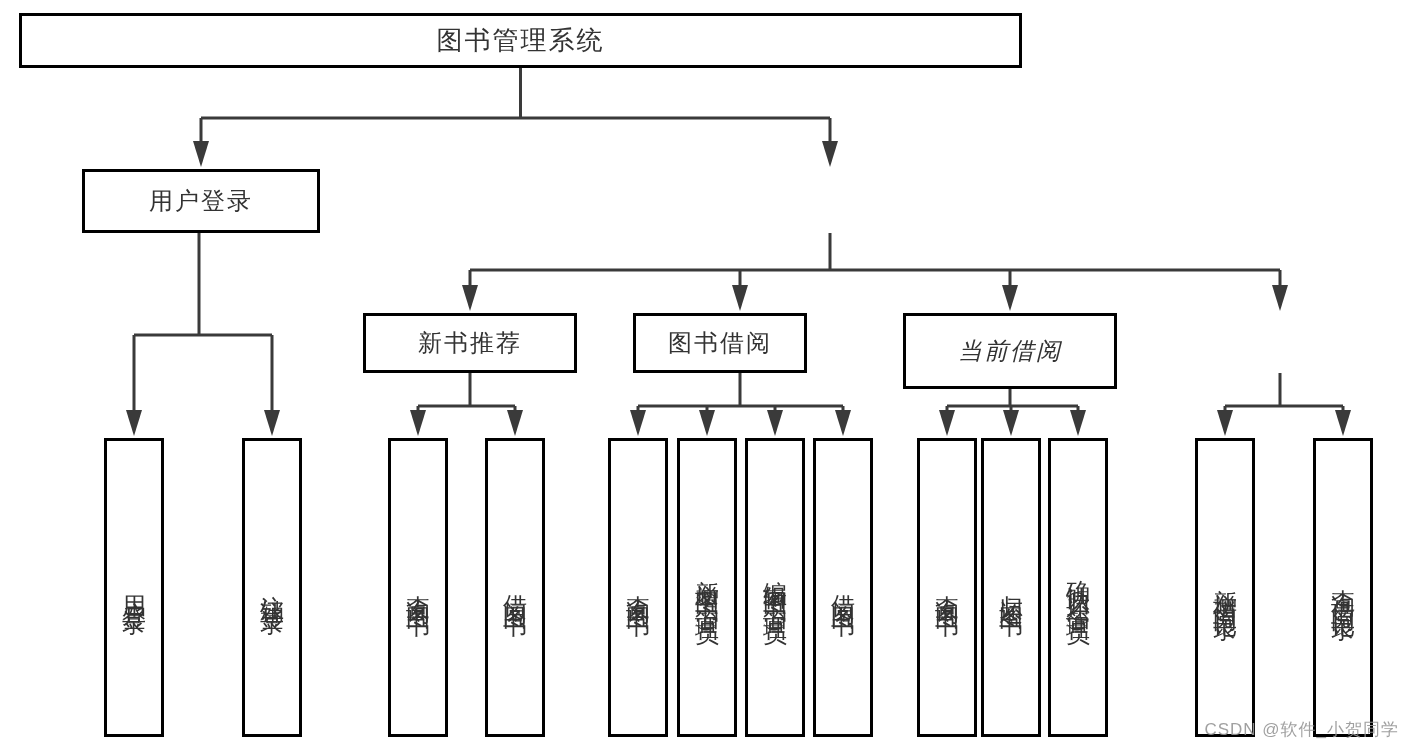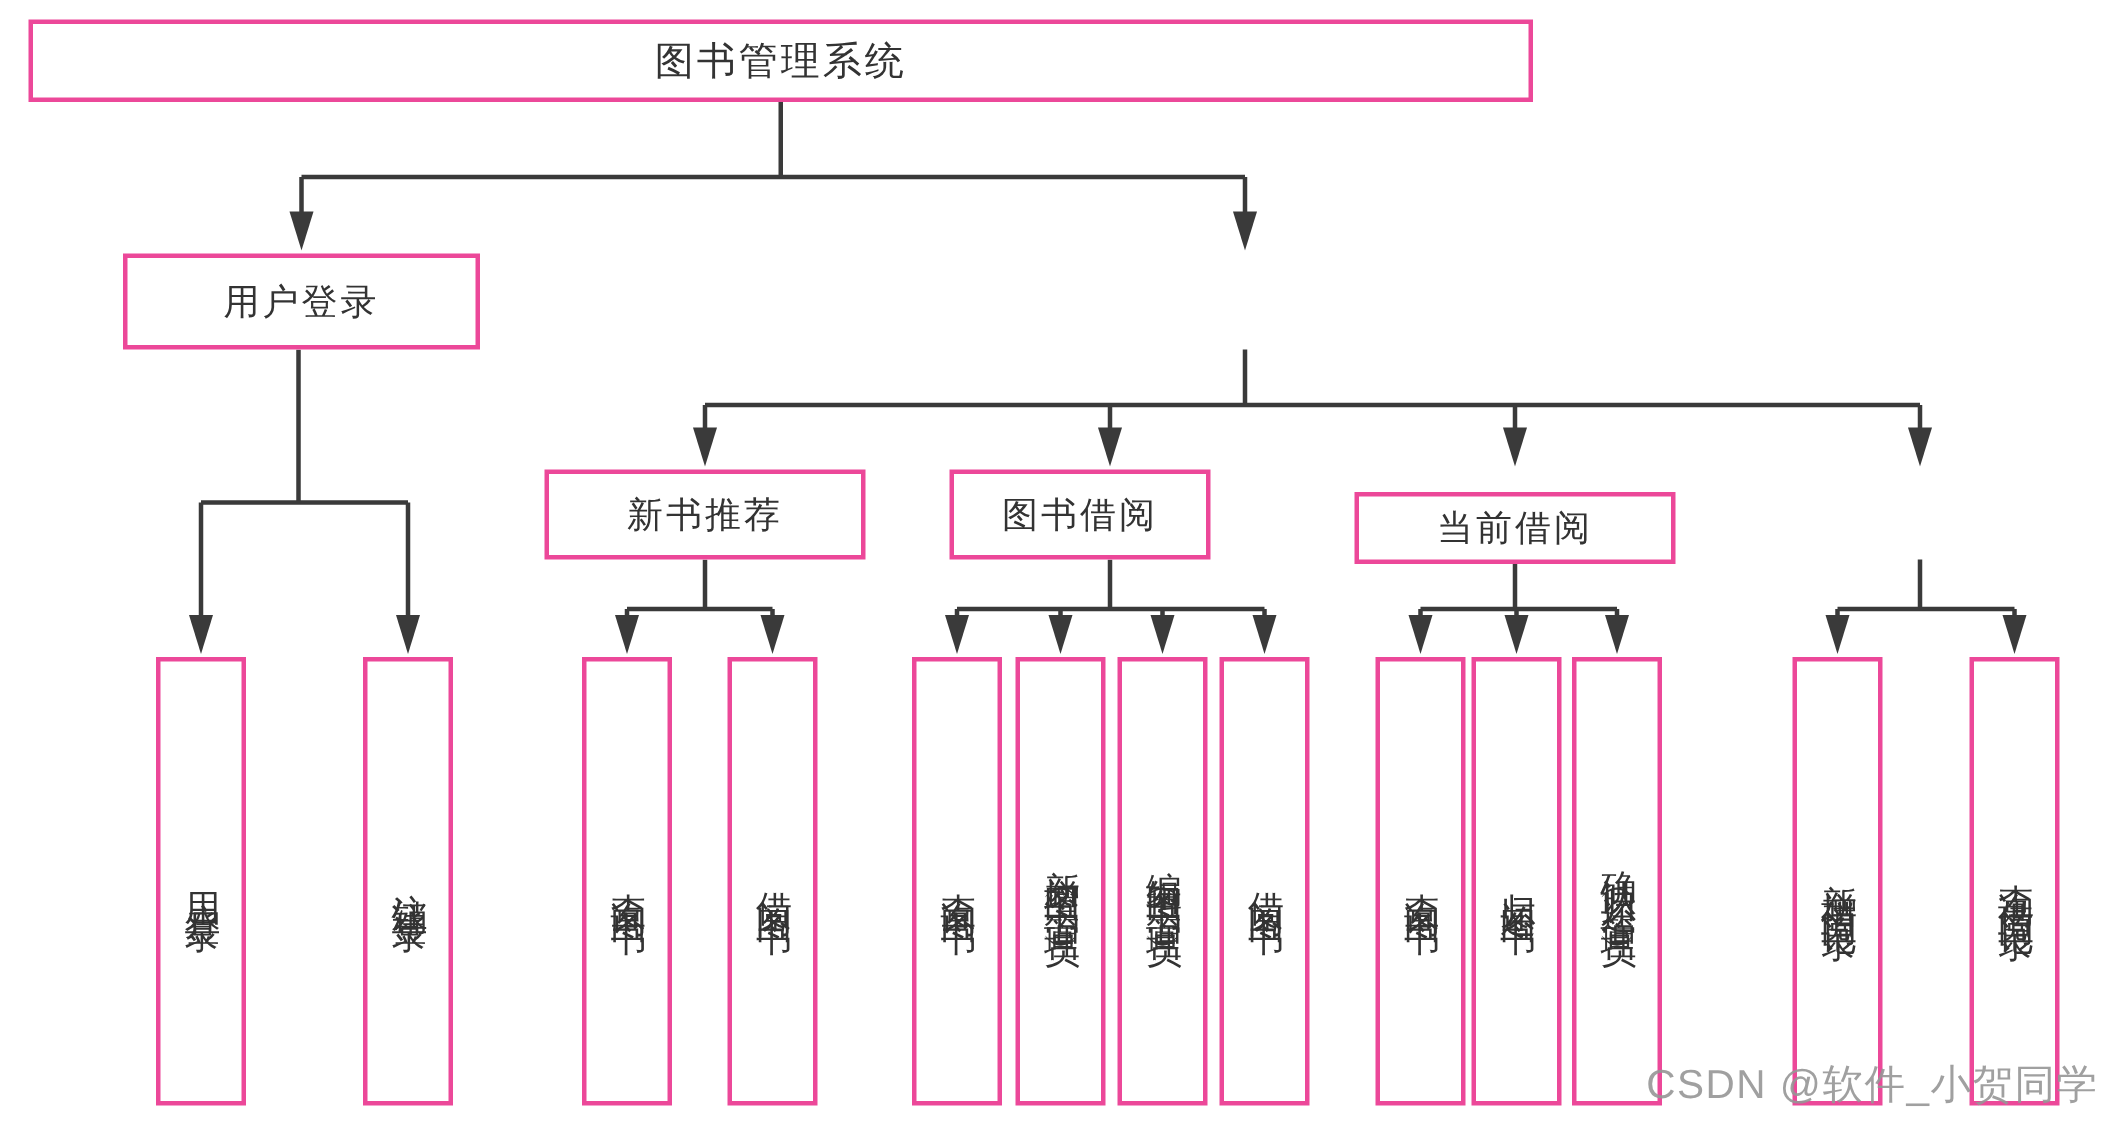--- a/index.html
+++ b/index.html
@@ -14,40 +14,40 @@
   .edges {
     position: absolute;
     left: 0; top: 0;
     width: 1405px; height: 747px;
     pointer-events: none;
   }
   .box {
     position: absolute;
     box-sizing: border-box;
     background: #ffffff;
-    border: 3px solid #ec4899;
+    border: 3px solid #000000;
     display: flex;
     align-items: center;
     justify-content: center;
     color: #333333;
   }
   .lvl1 { font-size: 26px; letter-spacing: 2px; }
   .lvl2, .lvl3 { font-size: 24px; letter-spacing: 2px; }
   .leaf {
     writing-mode: vertical-rl;
     text-orientation: mixed;
     font-size: 24px;
     letter-spacing: 6px;
     line-height: 1;
   }
   .watermark {
     position: absolute;
     right: 6px;
     bottom: 6px;
-    font-size: 27px;
+    font-size: 17px;
     letter-spacing: 1px;
     color: rgba(150,150,150,0.9);
     white-space: nowrap;
   }
 </style>
 </head>
 <body>
 
 <div class="canvas">
 
@@ -90,21 +90,21 @@
       <polygon points="1335,410 1351,410 1343,436"></polygon>
     </g>
   </svg>
 
   <div class="box lvl1" style="left:19px; top:13px; width:1003px; height:55px;">图书管理系统</div>
 
   <div class="box lvl2" style="left:82px; top:169px; width:238px; height:64px;">用户登录</div>
 
   <div class="box lvl3" style="left:363px; top:313px; width:214px; height:60px;">新书推荐</div>
   <div class="box lvl3" style="left:633px; top:313px; width:174px; height:60px;">图书借阅</div>
-  <div class="box lvl3" style="left:903px; top:328px; width:214px; height:48px;">当前借阅</div>
+  <div class="box lvl3" style="left:903px; top:313px; width:214px; height:76px;font-style:italic;">当前借阅</div>
 
   <div class="box leaf" style="left:104px; top:438px; width:60px; height:299px;">用户登录</div>
   <div class="box leaf" style="left:242px; top:438px; width:60px; height:299px;">注销登录</div>
 
   <div class="box leaf" style="left:388px; top:438px; width:60px; height:299px;">查询图书</div>
   <div class="box leaf" style="left:485px; top:438px; width:60px; height:299px;">借阅图书</div>
 
   <div class="box leaf" style="left:608px; top:438px; width:60px; height:299px;">查询图书</div>
   <div class="box leaf" style="left:677px; top:438px; width:60px; height:299px;">新增图书（管理员）</div>
   <div class="box leaf" style="left:745px; top:438px; width:60px; height:299px;">编辑图书（管理员）</div>

